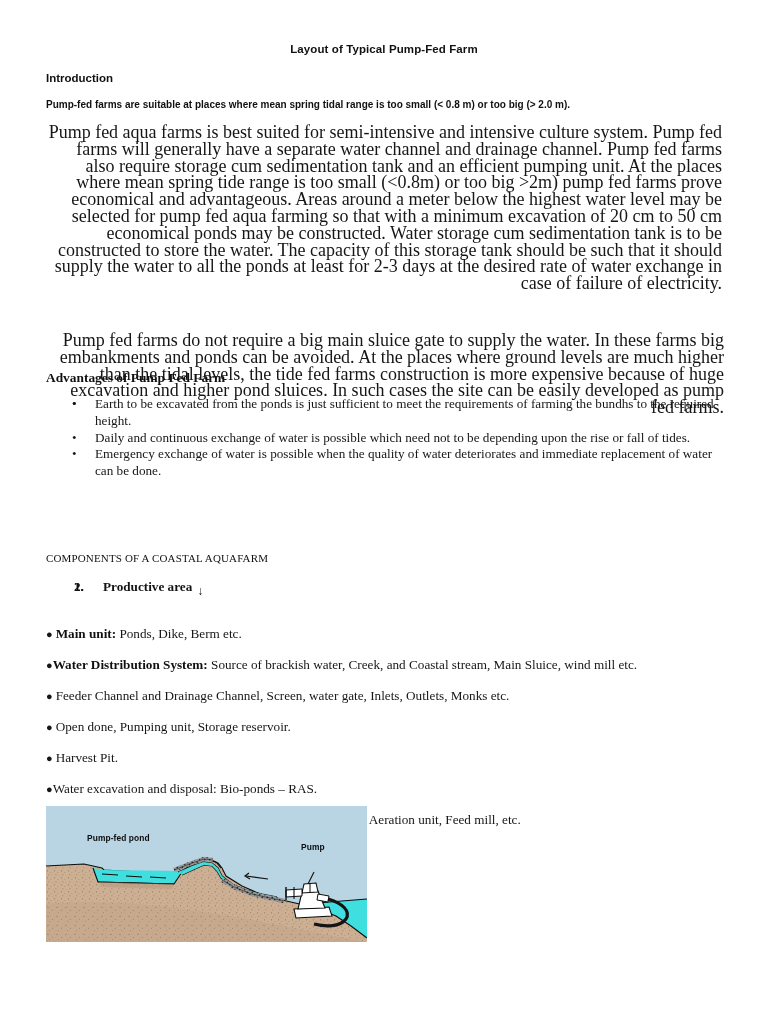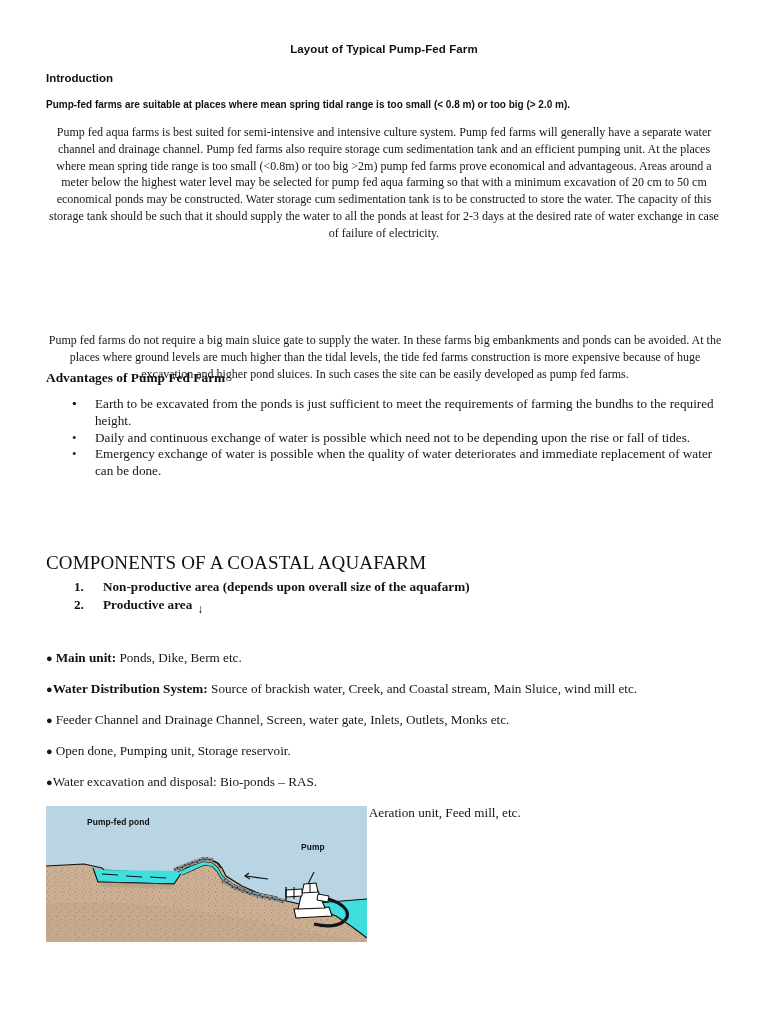--- a/index.html
+++ b/index.html
@@ -57,41 +57,41 @@
     font-weight: bold;
     font-size: 10px;
     color: #111;
     white-space: nowrap;
   }
 
   
   .para {
     position: absolute;
     font-family: "Liberation Serif", serif;
-    font-size: 12px;
+    font-size: 18px;
     line-height: 16.8px;
     color: #161616;
-    text-align: center;
+    text-align: right;
   }
   #para-1 { left: 46px; top: 124px; width: 676px; }
   #para-2 { left: 46px; top: 292px; width: 678px; margin-top: 40px; }
 
   .serif-head {
     position: absolute;
     font-family: "Liberation Serif", serif;
     font-weight: bold;
     font-size: 13.4px;
     color: #111;
   }
   #adv-head { left: 46px; top: 370px; }
 
   #components-head {
     left: 46px;
     top: 552px;
-    font-size: 19px;
+    font-size: 11px;
     font-weight: normal;
     letter-spacing: 0.15px;
   }
 
   
   .adv-list {
     position: absolute;
     left: 46px;
     top: 396px;
     width: 676px;
@@ -150,21 +150,20 @@
     top: 4px;
     color: #111;
   }
 
   
   .comp-bullets {
     position: absolute;
     left: 46px;
     top: 626px;
     width: 690px;
-    margin-top: 24px;
   }
   .comp-bullets .cb {
     font-family: "Liberation Serif", serif;
     font-size: 13.2px;
     line-height: 16px;
     color: #161616;
     margin-bottom: 15px;
     white-space: nowrap;
   }
   .comp-bullets .cb .bchar {
@@ -189,21 +188,21 @@
     background: #ffffff;
   }
   .figure svg {
     display: block;
     width: 321px;
     height: 136px;
   }
   .fig-caption-pond {
     position: absolute;
     left: 27px;
-    top: 11px;
+    top: 27px;
     font-family: "Liberation Sans", sans-serif;
     font-weight: bold;
     font-size: 8.4px;
     color: #0d0d0d;
     letter-spacing: 0.1px;
     padding-left: 14px;
   }
   .fig-caption-pump {
     position: absolute;
     left: 255px;
@@ -248,40 +247,42 @@
       <span class="dot">•</span>
       <span>Emergency exchange of water is possible when the quality of water deteriorates and immediate replacement of water can be done.</span>
     </li>
   </ul>
 
   <div class="serif-head" id="components-head">COMPONENTS OF A COASTAL AQUAFARM</div>
 
   <ol class="num-list">
     <li>
       <span class="num">1.</span>
-      <span>Non-productive area (depends upon overall size of the aquafarm)</span>
     </li>
     <li>
       <span class="num">2.</span>
       <span>Productive area</span><span class="down-arrow">↓</span>
     </li>
   </ol>
 
   <div class="comp-bullets">
     <div class="cb">
       <span class="bchar">●</span><b>Main unit</b><b>:</b><span> Ponds, Dike, Berm etc.</span>
     </div>
     <div class="cb">
       <span class="bchar tight">●</span><b>Water Distribution System</b><b>:</b><span> Source of brackish water, Creek, and Coastal stream, Main Sluice, wind mill etc.</span>
     </div>
     <div class="cb">
       <span class="bchar">●</span><span>Feeder Channel and Drainage Channel, Screen, water gate, Inlets, Outlets, Monks etc.</span>
     </div>
     <div class="cb">
       <span class="bchar">●</span><span>Open done, Pumping unit, Storage reservoir.</span>
+    </div>
+    <div class="cb">
+      <span class="bchar">●</span><span>Harvest Pit.</span>
     </div>
     <div class="cb">
       <span class="bchar tight">●</span><span>Water excavation and disposal: Bio-ponds – RAS.</span>
     </div>
     <div class="cb">
       <span class="bchar">●</span><b>Other facilities:</b><span> Storage sheds, Hatchery, Concrete ponds, Aeration unit, Feed mill, etc.</span>
     </div>
   </div>
 
   <div class="figure">

